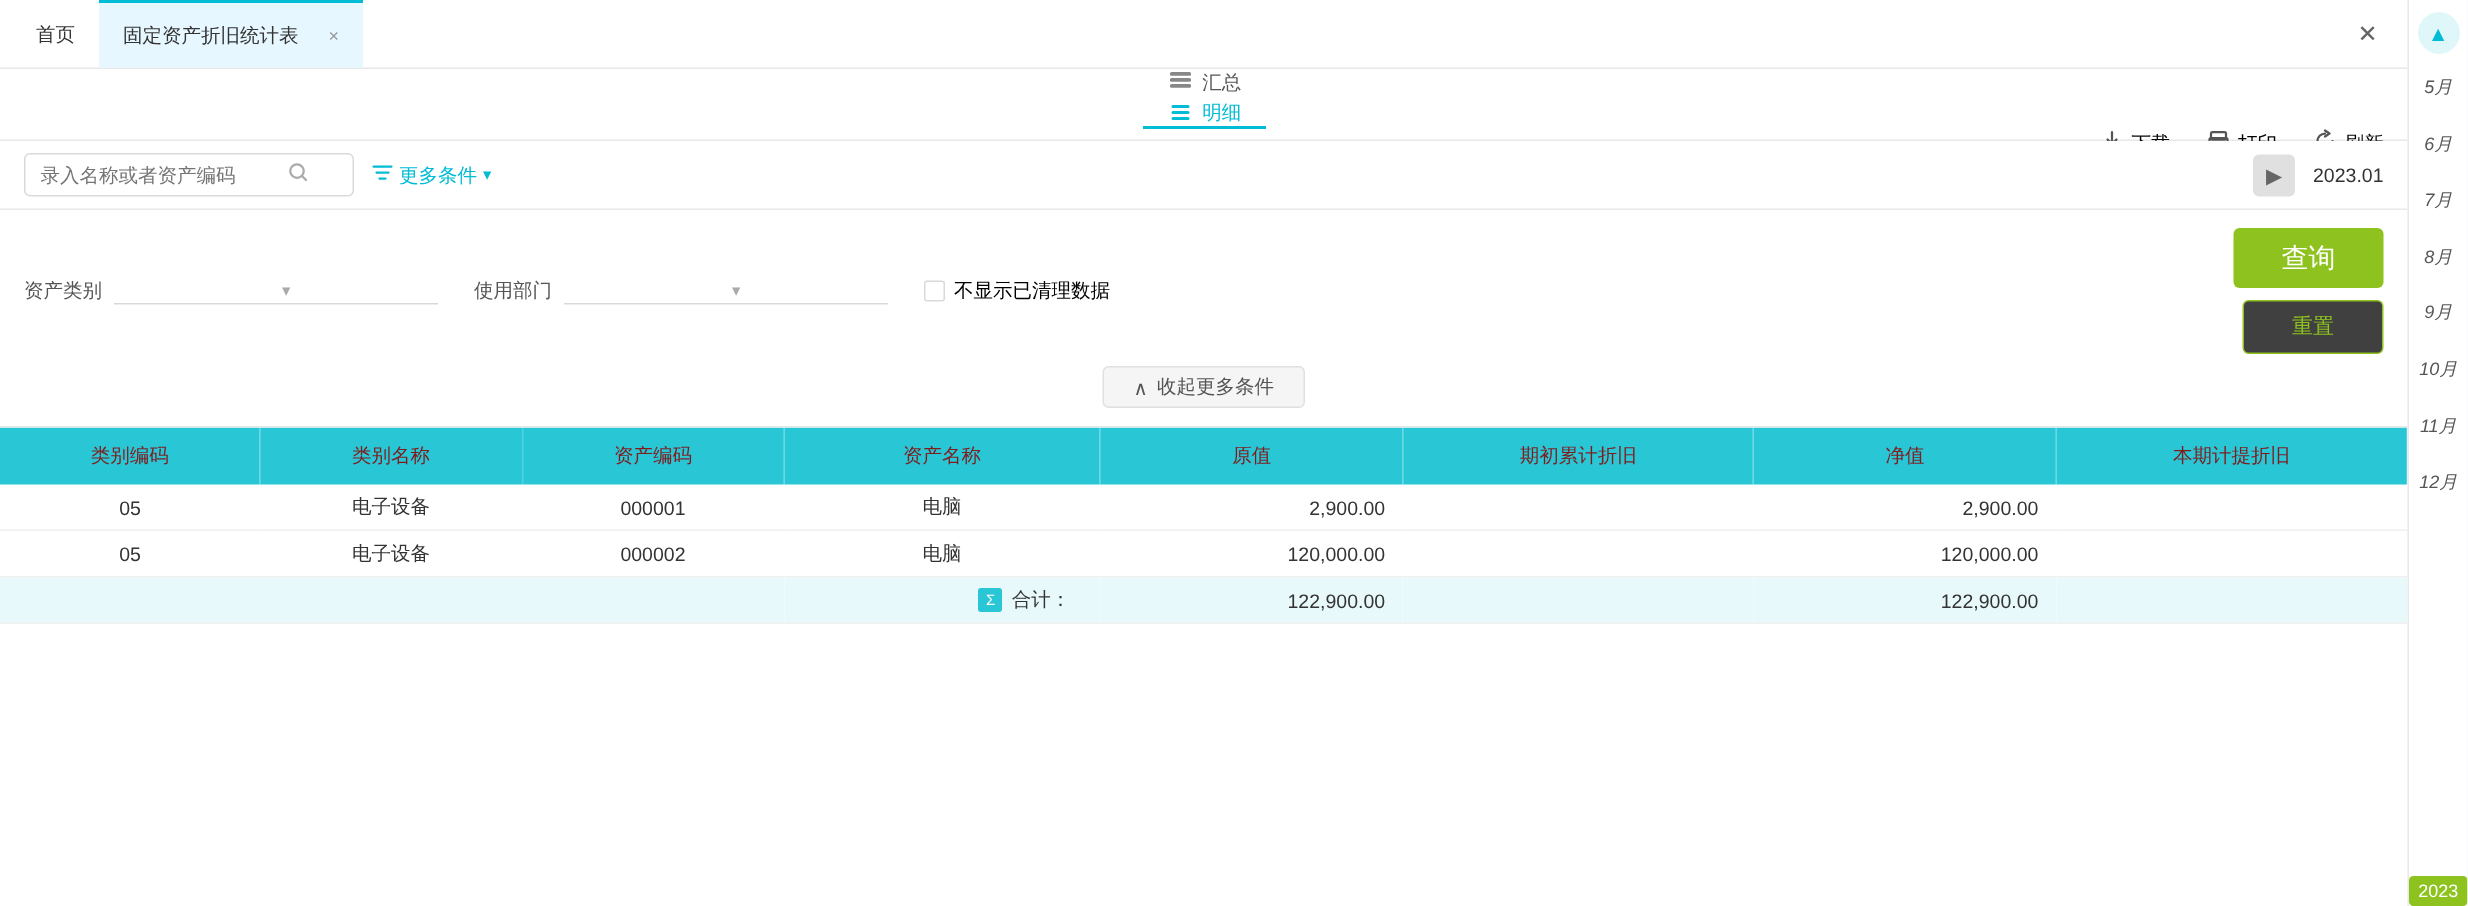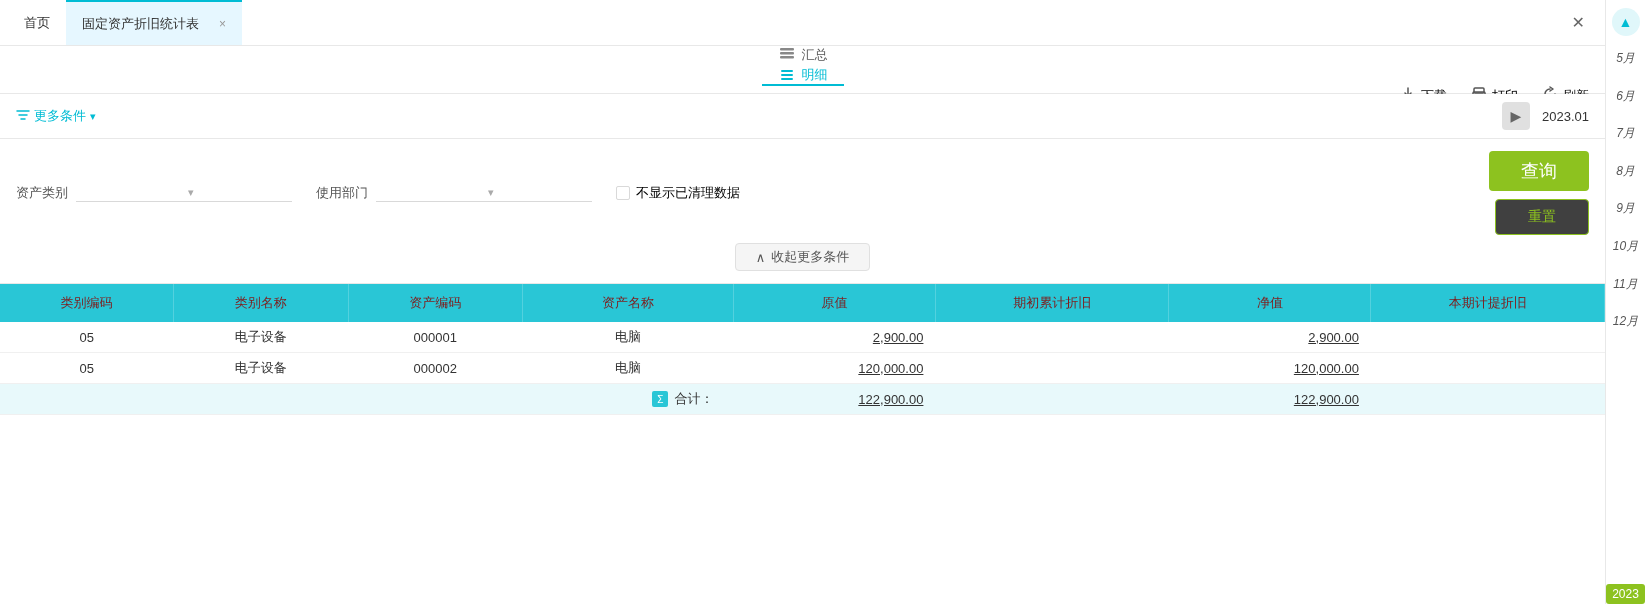--- a/index.html
+++ b/index.html
@@ -285,21 +285,21 @@
     }
     tbody tr {
       border-bottom: 1px solid #f0f0f0;
     }
     tbody td {
       padding: 6px 12px;
       text-align: center;
       color: #333;
       white-space: nowrap;
     }
-    .td-right { text-align: right; text-decoration: underline; }
+    .td-right { text-align: right; }
     .summary-row td {
       background: #e8f9fb;
       font-weight: normal;
     }
     .summary-label {
       display: flex;
       align-items: center;
       gap: 6px;
       justify-content: flex-end;
       padding-right: 8px;
@@ -420,20 +420,29 @@
           <svg width="16" height="16" viewBox="0 0 16 16" fill="none">
             <path d="M13 8A5 5 0 1 1 8 3M8 1l3 2-3 2" stroke="#555" stroke-width="1.5" stroke-linecap="round" stroke-linejoin="round"></path>
           </svg>
         </span>
         <span>刷新</span>
       </div>
     </div>
   </div>
 
   <div class="search-bar">
+    <div class="search-input-wrap">
+      <input type="text" placeholder="录入名称或者资产编码" style="">
+      <span class="search-icon-btn">
+        <svg width="16" height="16" viewBox="0 0 16 16" fill="none">
+          <circle cx="7" cy="7" r="4.5" stroke="#aaa" stroke-width="1.5"></circle>
+          <path d="M10.5 10.5l2.5 2.5" stroke="#aaa" stroke-width="1.5" stroke-linecap="round"></path>
+        </svg>
+      </span>
+    </div>
     <div class="more-filters">
       <span>
         <svg width="14" height="14" viewBox="0 0 14 14" fill="none">
           <path d="M1 3h12M3 7h8M5 11h4" stroke="#00bcd4" stroke-width="1.5" stroke-linecap="round"></path>
         </svg>
       </span>
       <span>更多条件</span>
       <span style="font-size:11px;color:#00bcd4;">▾</span>
     </div>
     <div class="arrow-right-btn">

